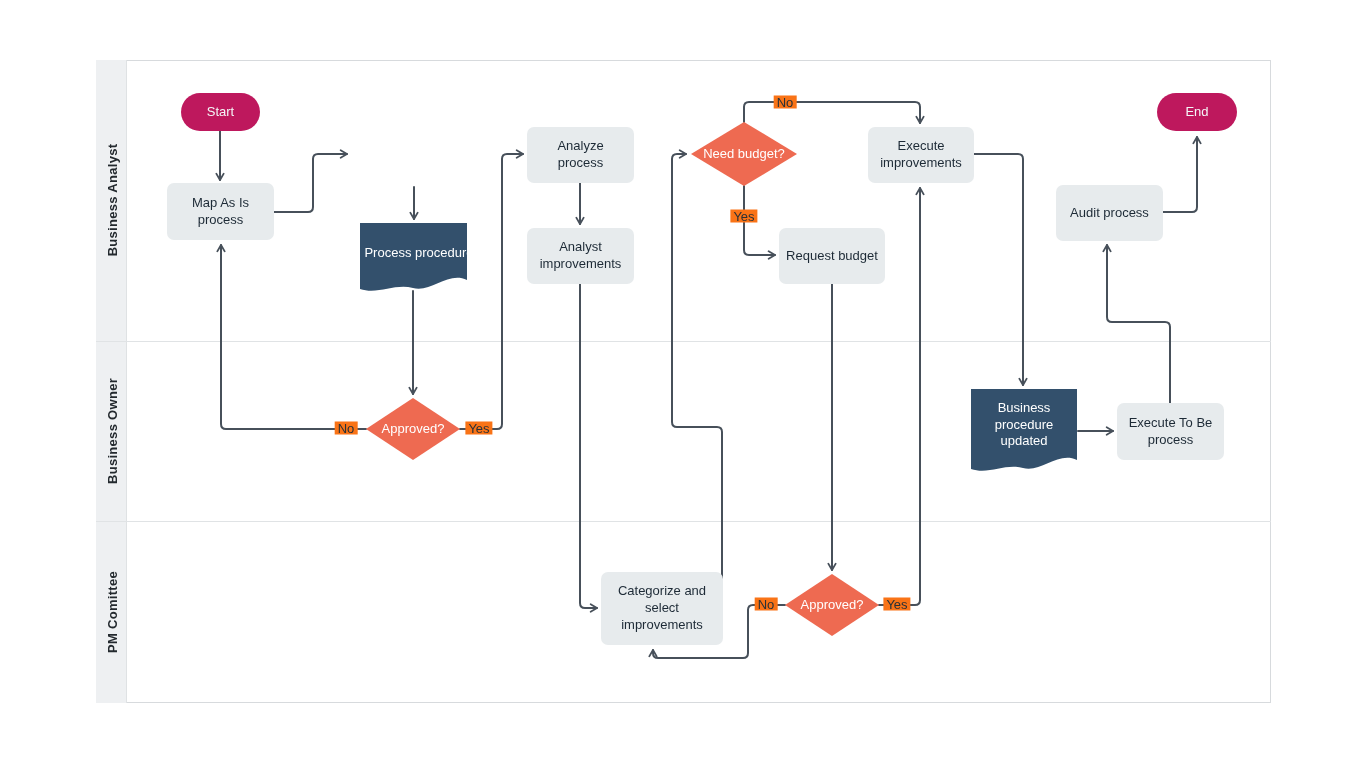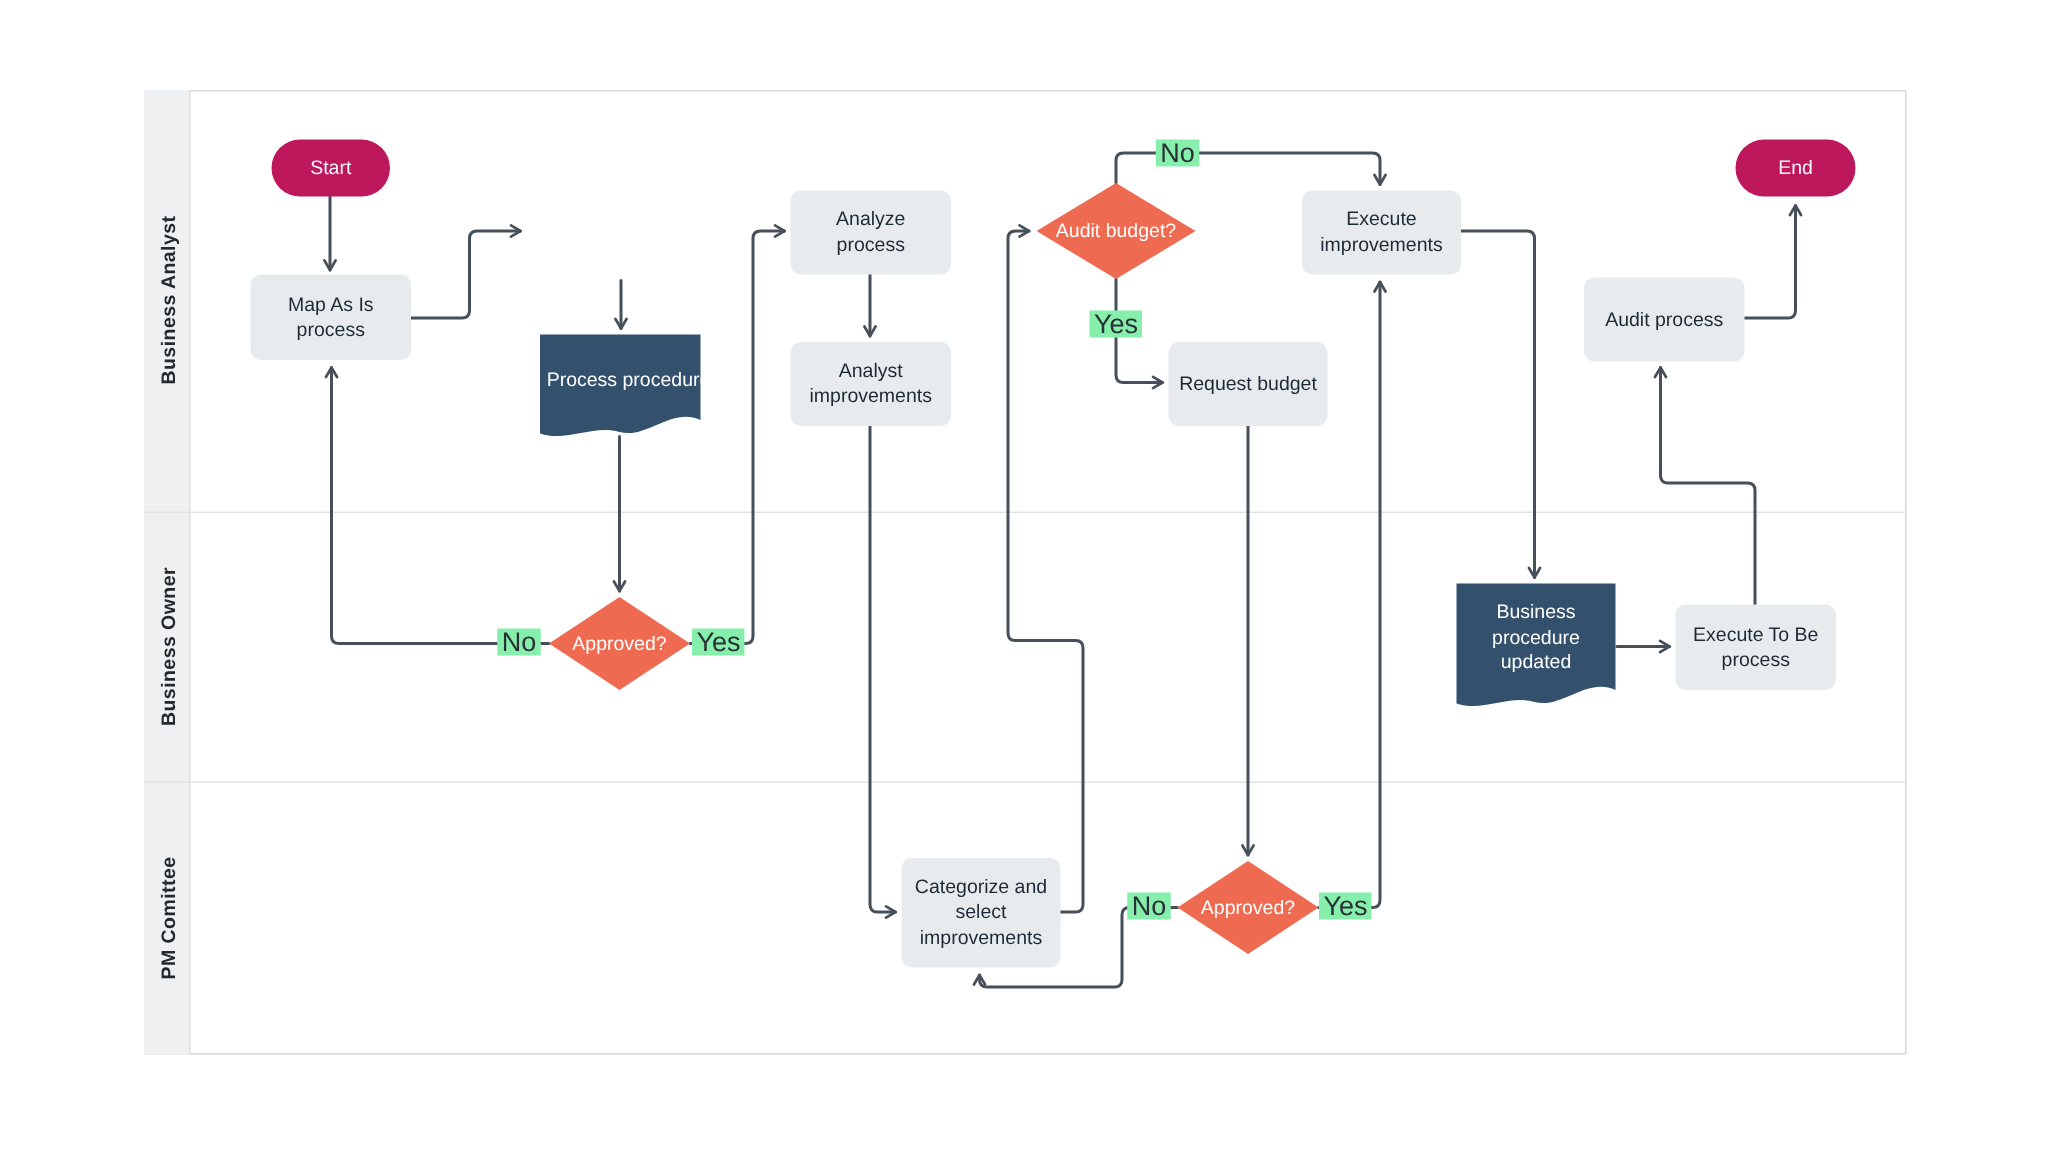--- a/index.html
+++ b/index.html
@@ -7,21 +7,21 @@
   .canvas{position:relative;width:1366px;height:768px;background:#ffffff;overflow:hidden;}
   .frame{position:absolute;left:96px;top:60px;width:1175px;height:643px;border:1px solid #d7dadd;box-sizing:border-box;background:#ffffff;}
   .lane-strip{position:absolute;left:96px;top:60px;width:31px;height:643px;background:#eef0f2;border-right:1px solid #dfe2e4;box-sizing:border-box;}
   .lane-divider{position:absolute;left:96px;width:1175px;height:1px;background:#e0e3e5;}
   .lane-label{position:absolute;font-size:13px;font-weight:bold;color:#23292e;letter-spacing:.3px;white-space:nowrap;transform:translate(-50%,-50%) rotate(-90deg);}
   svg.wires{position:absolute;left:0;top:0;width:1366px;height:768px;}
   .node{position:absolute;display:flex;align-items:center;justify-content:center;text-align:center;font-size:13px;line-height:1.3;color:#1d2a36;font-weight:500;box-sizing:border-box;padding:4px 6px;}
   .node.box{background:#e7ebed;border-radius:7px;}
   .node.pill{background:#be185d;color:#f4f6f7;border-radius:19px;font-weight:500;}
   .node.overlay{background:transparent;color:#ffffff;padding:0;}
-  .edge-label{position:absolute;transform:translate(-50%,-50%);font-size:18px;color:#2a3136;background:#86efac;padding:0 3px;line-height:1;white-space:nowrap;}
+  .edge-label{position:absolute;transform:translate(-50%,-50%);font-size:13px;color:#2a3136;background:#f97316;padding:0 3px;line-height:1;white-space:nowrap;}
 </style>
 </head>
 <body>
 
 <div class="canvas">
 
   <div class="frame"></div>
   <div class="lane-strip"></div>
   <div class="lane-divider" style="top:341px;"></div>
   <div class="lane-divider" style="top:521px;"></div>
@@ -63,31 +63,31 @@
     <polygon fill="#ee6a51" points="744,122 797,154 744,186 691,154"></polygon>
     <polygon fill="#ee6a51" points="413,398 460,429 413,460 366,429"></polygon>
     <polygon fill="#ee6a51" points="832,574 879,605 832,636 785,605"></polygon>
   </svg>
 
   <div class="node pill" style="left:181px;top:93px;width:79px;height:38px;">Start</div>
   <div class="node box" style="left:167px;top:183px;width:107px;height:57px;">Map As Is process</div>
   <div class="node overlay" style="left:360px;top:223px;width:118px;height:60px;">Process procedure</div>
   <div class="node box" style="left:527px;top:127px;width:107px;height:56px;">Analyze process</div>
   <div class="node box" style="left:527px;top:228px;width:107px;height:56px;">Analyst improvements</div>
-  <div class="node overlay" style="left:691px;top:122px;width:106px;height:64px;">Audit budget?</div>
+  <div class="node overlay" style="left:691px;top:122px;width:106px;height:64px;">Need budget?</div>
   <div class="node box" style="left:779px;top:228px;width:106px;height:56px;">Request budget</div>
   <div class="node box" style="left:1056px;top:185px;width:107px;height:56px;">Audit process</div>
   <div class="node box" style="left:868px;top:127px;width:106px;height:56px;">Execute improvements</div>
   <div class="node pill" style="left:1157px;top:93px;width:80px;height:38px;">End</div>
 
   <div class="node overlay" style="left:366px;top:398px;width:94px;height:62px;">Approved?</div>
   <div class="node overlay" style="left:971px;top:389px;width:106px;height:72px;">Business procedure updated</div>
   <div class="node box" style="left:1117px;top:403px;width:107px;height:57px;">Execute To Be process</div>
 
-  <div class="node box" style="left:601px;top:572px;width:106px;height:73px;">Categorize and select improvements</div>
+  <div class="node box" style="left:601px;top:572px;width:122px;height:73px;">Categorize and select improvements</div>
   <div class="node overlay" style="left:785px;top:574px;width:94px;height:62px;">Approved?</div>
 
   <span class="edge-label" style="left:785px;top:102px;">No</span>
   <span class="edge-label" style="left:744px;top:216px;">Yes</span>
   <span class="edge-label" style="left:346px;top:428px;">No</span>
   <span class="edge-label" style="left:479px;top:428px;">Yes</span>
   <span class="edge-label" style="left:766px;top:604px;">No</span>
   <span class="edge-label" style="left:897px;top:604px;">Yes</span>
 
 </div>

